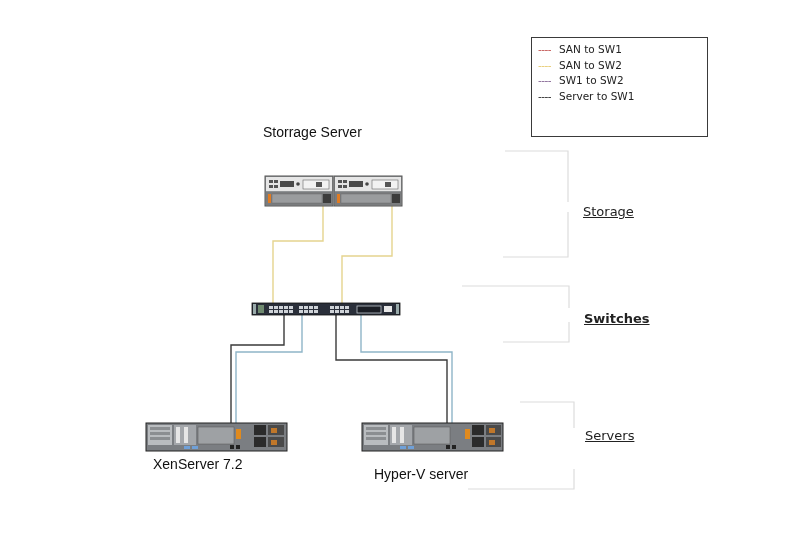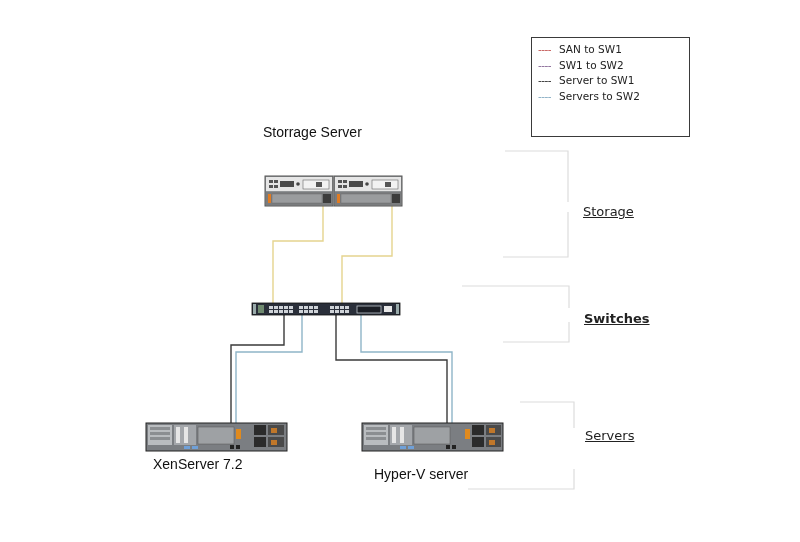--- a/index.html
+++ b/index.html
@@ -1,40 +1,40 @@
 <!DOCTYPE html>
 <html><head>
 <meta charset="utf-8">
 <style>
   html, body { margin:0; padding:0; background:#ffffff; }
   body { width:800px; height:542px; position:relative; overflow:hidden; font-family:"Liberation Sans", sans-serif; }
   .abs { position:absolute; }
-  .legend { left:531px; top:37px; width:159px; height:100px; border:1px solid #3a3a3a; background:#fff; box-sizing:border-box; padding:4px 0 0 6px; }
+  .legend { left:531px; top:37px; width:177px; height:100px; border:1px solid #3a3a3a; background:#fff; box-sizing:border-box; padding:4px 0 0 6px; }
   .legend-row { font-family:"DejaVu Sans", sans-serif; font-size:10.5px; color:#222; height:15.6px; line-height:15.6px; white-space:nowrap; }
   .legend-dash { display:inline-block; width:18px; letter-spacing:-0.5px; margin-right:3px; }
   .title-lines { left:263px; top:124px; font-size:14px; line-height:17px; color:#111; }
   .section-label { font-family:"DejaVu Sans", sans-serif; font-size:13px; color:#222; text-decoration:underline; }
   .server-label { font-size:14px; color:#111; }
   svg { position:absolute; left:0; top:0; }
 </style>
 </head>
 <body>
 
 <div class="abs legend">
   <div class="legend-row">
     <span class="legend-dash" style="color:#c0504d">----</span><span>SAN to SW1</span>
   </div>
   <div class="legend-row">
+    <span class="legend-dash" style="color:#e6c96b">----</span><span>SAN to SW2</span>
+  </div>
+  <div class="legend-row">
     <span class="legend-dash" style="color:#7f5f8f">----</span><span>SW1 to SW2</span>
   </div>
   <div class="legend-row">
     <span class="legend-dash" style="color:#222">----</span><span>Server to SW1</span>
-  </div>
-  <div class="legend-row">
-    <span class="legend-dash" style="color:#7fa7bf">----</span><span>Servers to SW2</span>
   </div>
 </div>
 
 <div class="abs title-lines">
   <div>Storrage Server</div>
 </div>
 
 <svg width="800" height="542" viewBox="0 0 800 542">
 
   <g fill="none" stroke="#dcdcdc" stroke-width="1.2">

